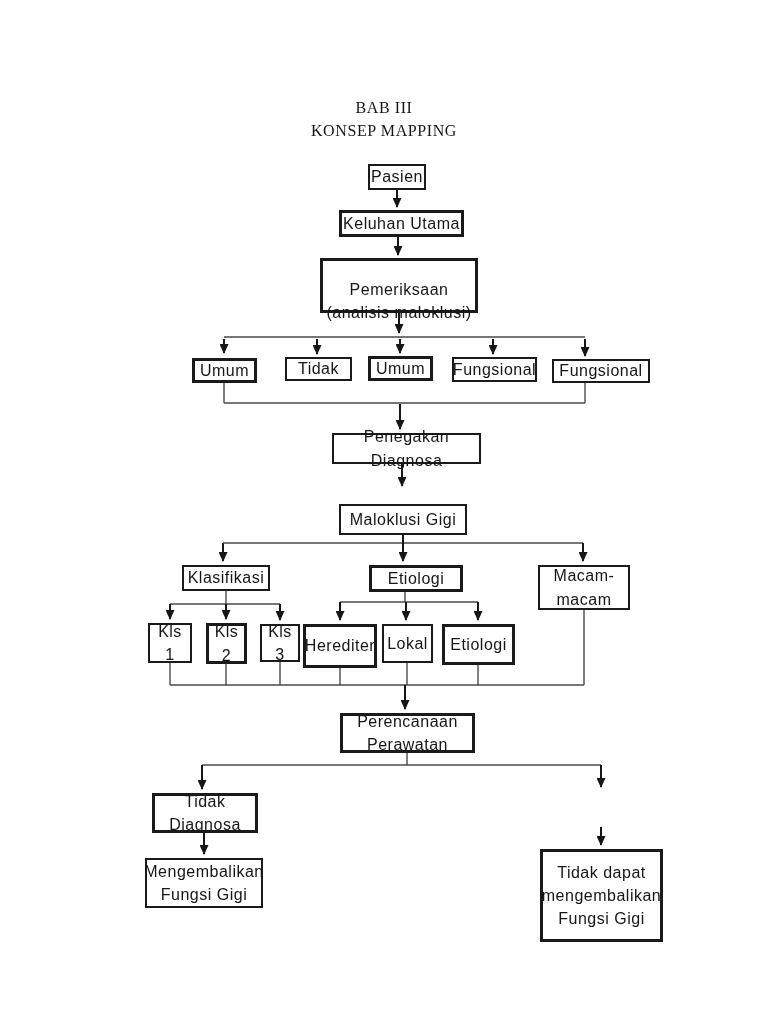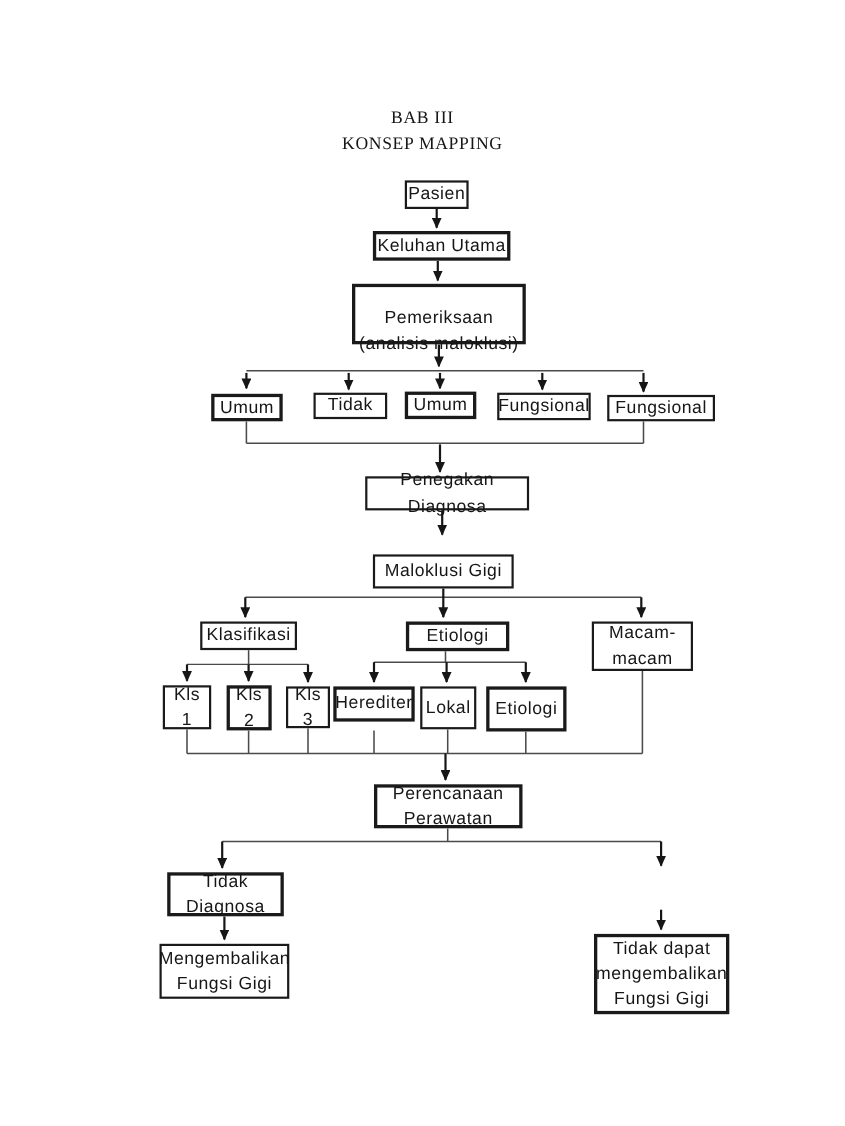--- a/index.html
+++ b/index.html
@@ -121,39 +121,39 @@
     <span>1</span>
   </div>
   <div class="node b3" style="left:206px;top:623px;width:41px;height:41px">
     <span>Kls</span>
     <span>2</span>
   </div>
   <div class="node b2" style="left:260px;top:624px;width:40px;height:38px">
     <span>Kls</span>
     <span>3</span>
   </div>
-  <div class="node b3" style="left:303px;top:624px;width:74px;height:32px">Herediter</div>
+  <div class="node b3" style="left:303px;top:624px;width:74px;height:44px">Herediter</div>
   <div class="node b2" style="left:382px;top:624px;width:51px;height:39px">Lokal</div>
   <div class="node b3" style="left:442px;top:624px;width:73px;height:41px">Etiologi</div>
 
   <div class="node b3" style="left:340px;top:713px;width:135px;height:40px">
     <span>Perencanaan</span>
     <span>Perawatan</span>
   </div>
 
   <div class="node b3" style="left:152px;top:793px;width:106px;height:40px">
     <span>Tidak</span>
     <span>Diagnosa</span>
   </div>
 
 
   <div class="node b2" style="left:145px;top:858px;width:118px;height:50px">
     <span>Mengembalikan</span>
     <span>Fungsi Gigi</span>
   </div>
 
-  <div class="node b3" style="left:540px;top:849px;width:123px;height:73px">
+  <div class="node b3" style="left:540px;top:849px;width:123px;height:93px">
     <span>Tidak dapat</span>
     <span>mengembalikan</span>
     <span>Fungsi Gigi</span>
   </div>
 
 </div>
 
 </body></html>

